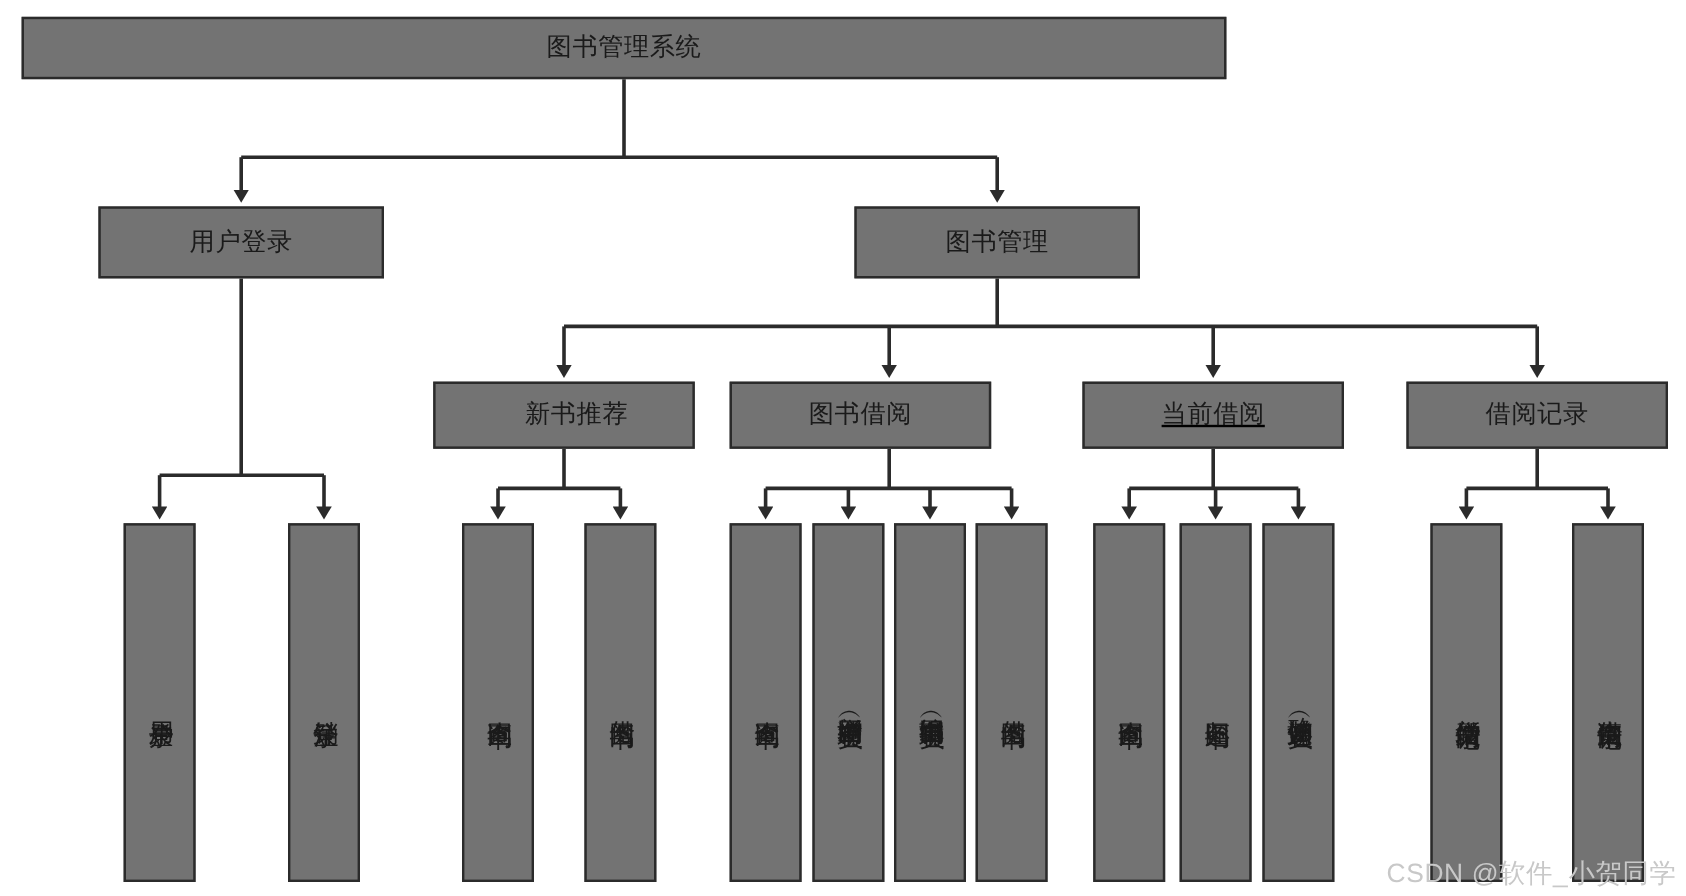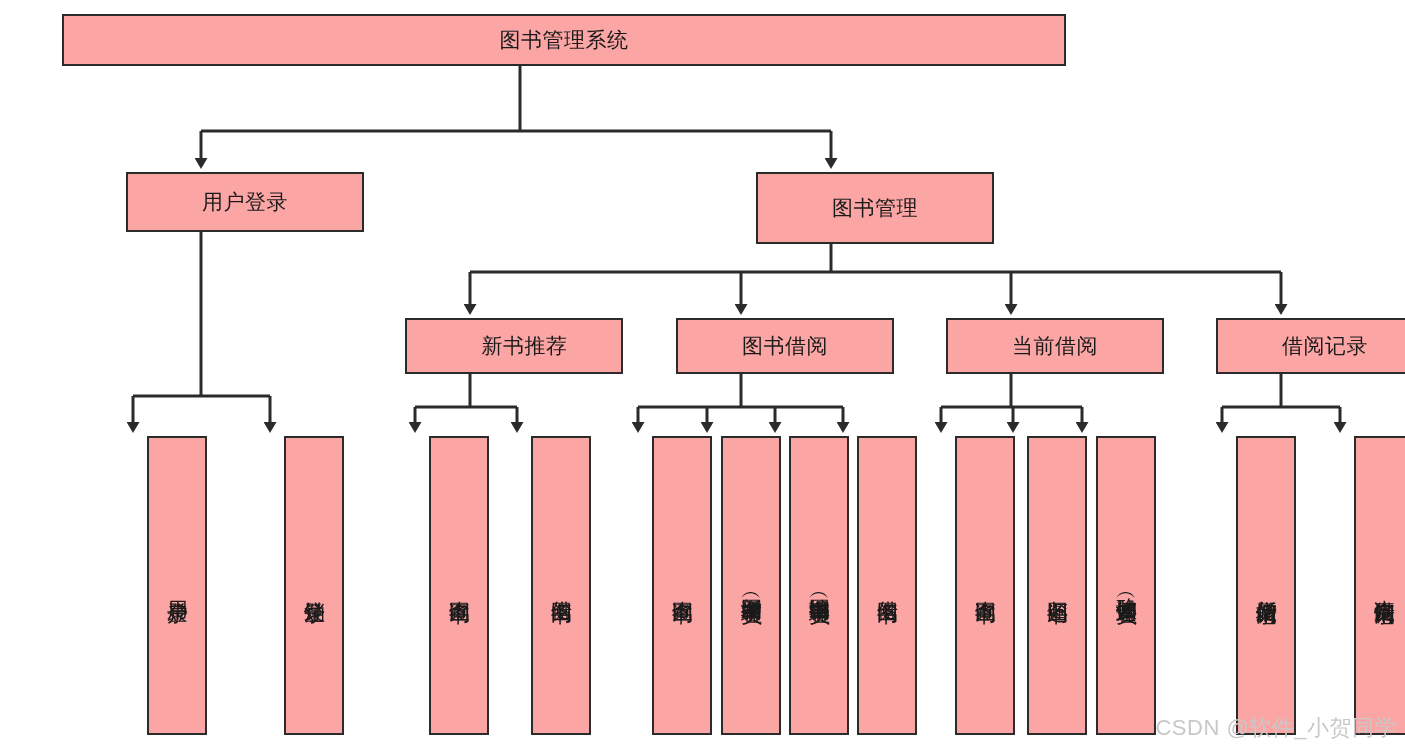--- a/index.html
+++ b/index.html
@@ -18,25 +18,24 @@
     position: absolute;
     left: 0;
     top: 0;
     width: 1405px;
     height: 747px;
   }
   .node-box {
     position: absolute;
     box-sizing: border-box;
     border: 2.5px solid #2b2b2b;
-    background: #fca5a5;
+    background: #737373;
     display: flex;
     align-items: center;
     justify-content: center;
-    margin-left: 44px;
   }
   .node-label-h {
     font-size: 21px;
     color: #1a1a1a;
     line-height: 1.2;
     white-space: nowrap;
     letter-spacing: 0.5px;
   }
   .node-label-v {
     font-size: 21px;
@@ -104,30 +103,30 @@
     </g>
 </svg>
 
 <div id="node-layer">
     <div class="node-box" style="left: 18px; top: 14px; width: 1004px; height: 52px;">
       <span class="node-label-h">图书管理系统</span>
     </div>
     <div class="node-box" style="left: 82px; top: 172px; width: 238px; height: 60px;">
       <span class="node-label-h">用户登录</span>
     </div>
-    <div class="node-box" style="left: 712px; top: 172px; width: 238px; height: 72px;">
+    <div class="node-box" style="left: 712px; top: 172px; width: 238px; height: 60px;">
       <span class="node-label-h">图书管理</span>
     </div>
     <div class="node-box" style="left: 361px; top: 318px; width: 218px; height: 56px; padding-left: 21px;">
       <span class="node-label-h">新书推荐</span>
     </div>
-    <div class="node-box" style="left: 632px; top: 318px; width: 218px; height: 56px;">
+    <div class="node-box" style="left: 608px; top: 318px; width: 218px; height: 56px;">
       <span class="node-label-h">图书借阅</span>
     </div>
-    <div class="node-box" style="left: 902px; top: 318px; width: 218px; height: 56px;">
+    <div class="node-box" style="left: 902px; top: 318px; width: 218px; height: 56px; text-decoration: underline;">
       <span class="node-label-h">当前借阅</span>
     </div>
     <div class="node-box" style="left: 1172px; top: 318px; width: 218px; height: 56px;">
       <span class="node-label-h">借阅记录</span>
     </div>
     <div class="node-box" style="left: 103px; top: 436px; width: 60px; height: 299px;">
       <span class="node-label-v">用户登录</span>
     </div>
     <div class="node-box" style="left: 240px; top: 436px; width: 60px; height: 299px;">
       <span class="node-label-v">注销登录</span>

